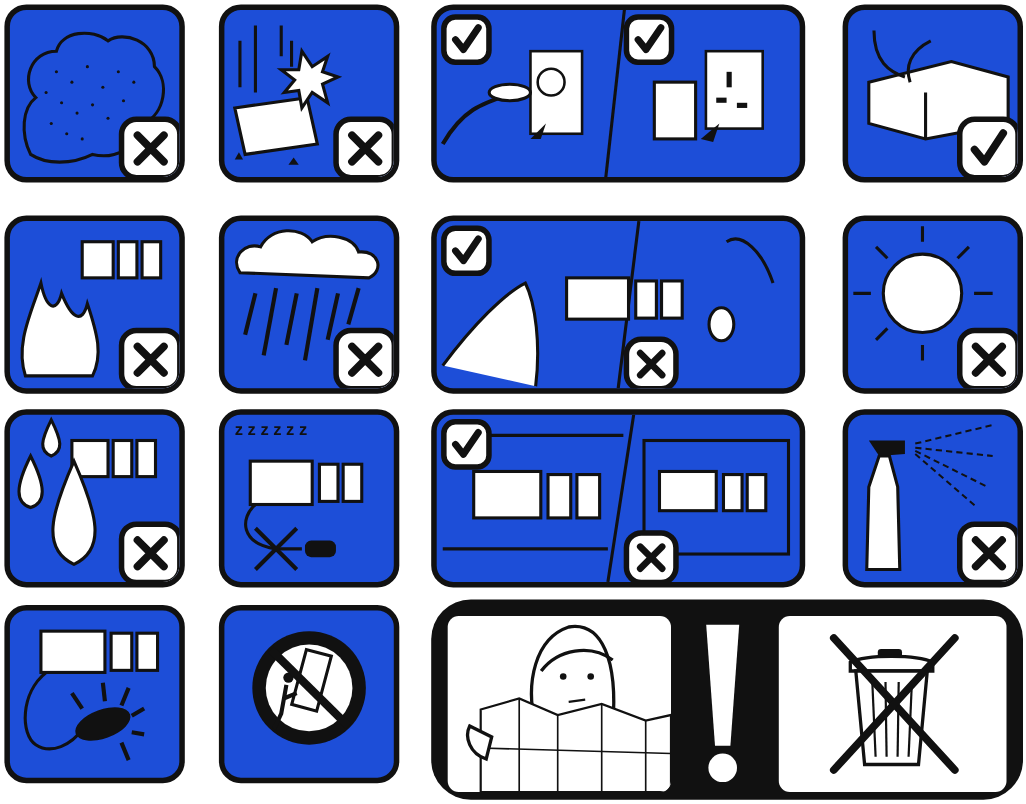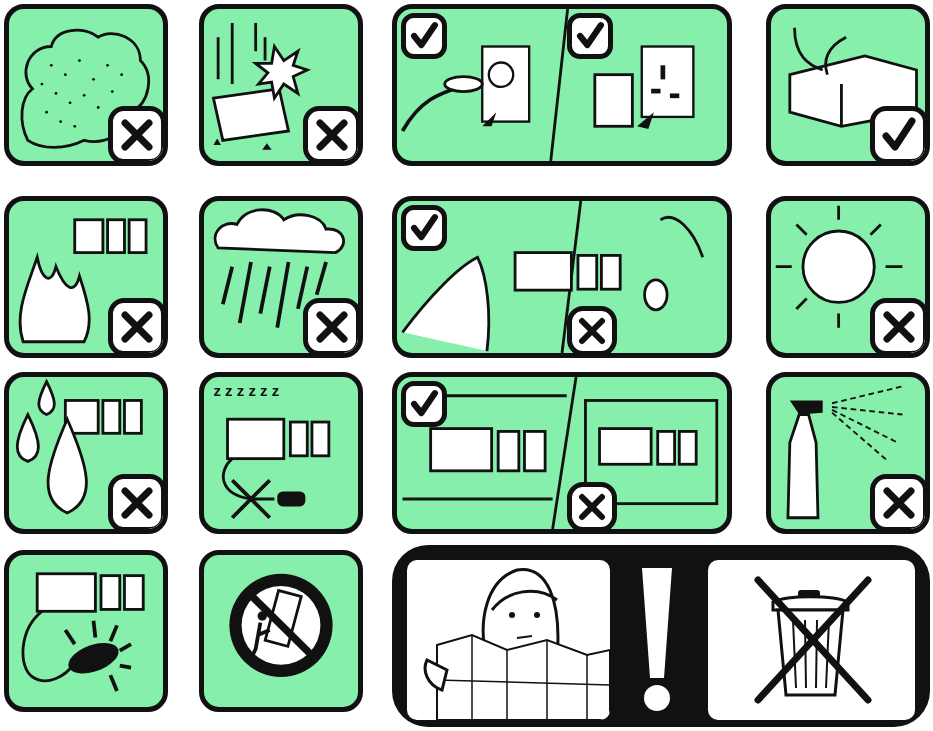--- a/index.html
+++ b/index.html
@@ -1,17 +1,17 @@
 <!DOCTYPE html>
 <html><head>
 <meta charset="utf-8">
 <style>
   html,body{margin:0;padding:0;background:#fff;}
   body{width:933px;height:731px;position:relative;overflow:hidden;font-family:"Liberation Sans",sans-serif;}
-  .tile{position:absolute;border:5px solid #111;border-radius:20px;background:#86efac;box-sizing:border-box;overflow:hidden;}
+  .tile{position:absolute;border:5px solid #111;border-radius:20px;background:#1d4ed8;box-sizing:border-box;overflow:hidden;}
   .tile svg{position:absolute;left:0;top:0;width:100%;height:100%;}
   .badge{position:absolute;width:58px;height:58px;border:5px solid #111;border-radius:16px;background:#fff;box-sizing:border-box;}
   .badge svg{width:100%;height:100%;}
   .badge.br{right:-3px;bottom:-3px;}
   .badge.tl{left:4px;top:4px;width:46px;height:46px;border-radius:13px;}
   .big{position:absolute;left:392px;top:545px;width:538px;height:182px;background:#111;border-radius:36px;}
   .panel{position:absolute;background:#fff;border-radius:10px;overflow:hidden;}
   .panel svg{width:100%;height:100%;}
 </style>
 </head>

